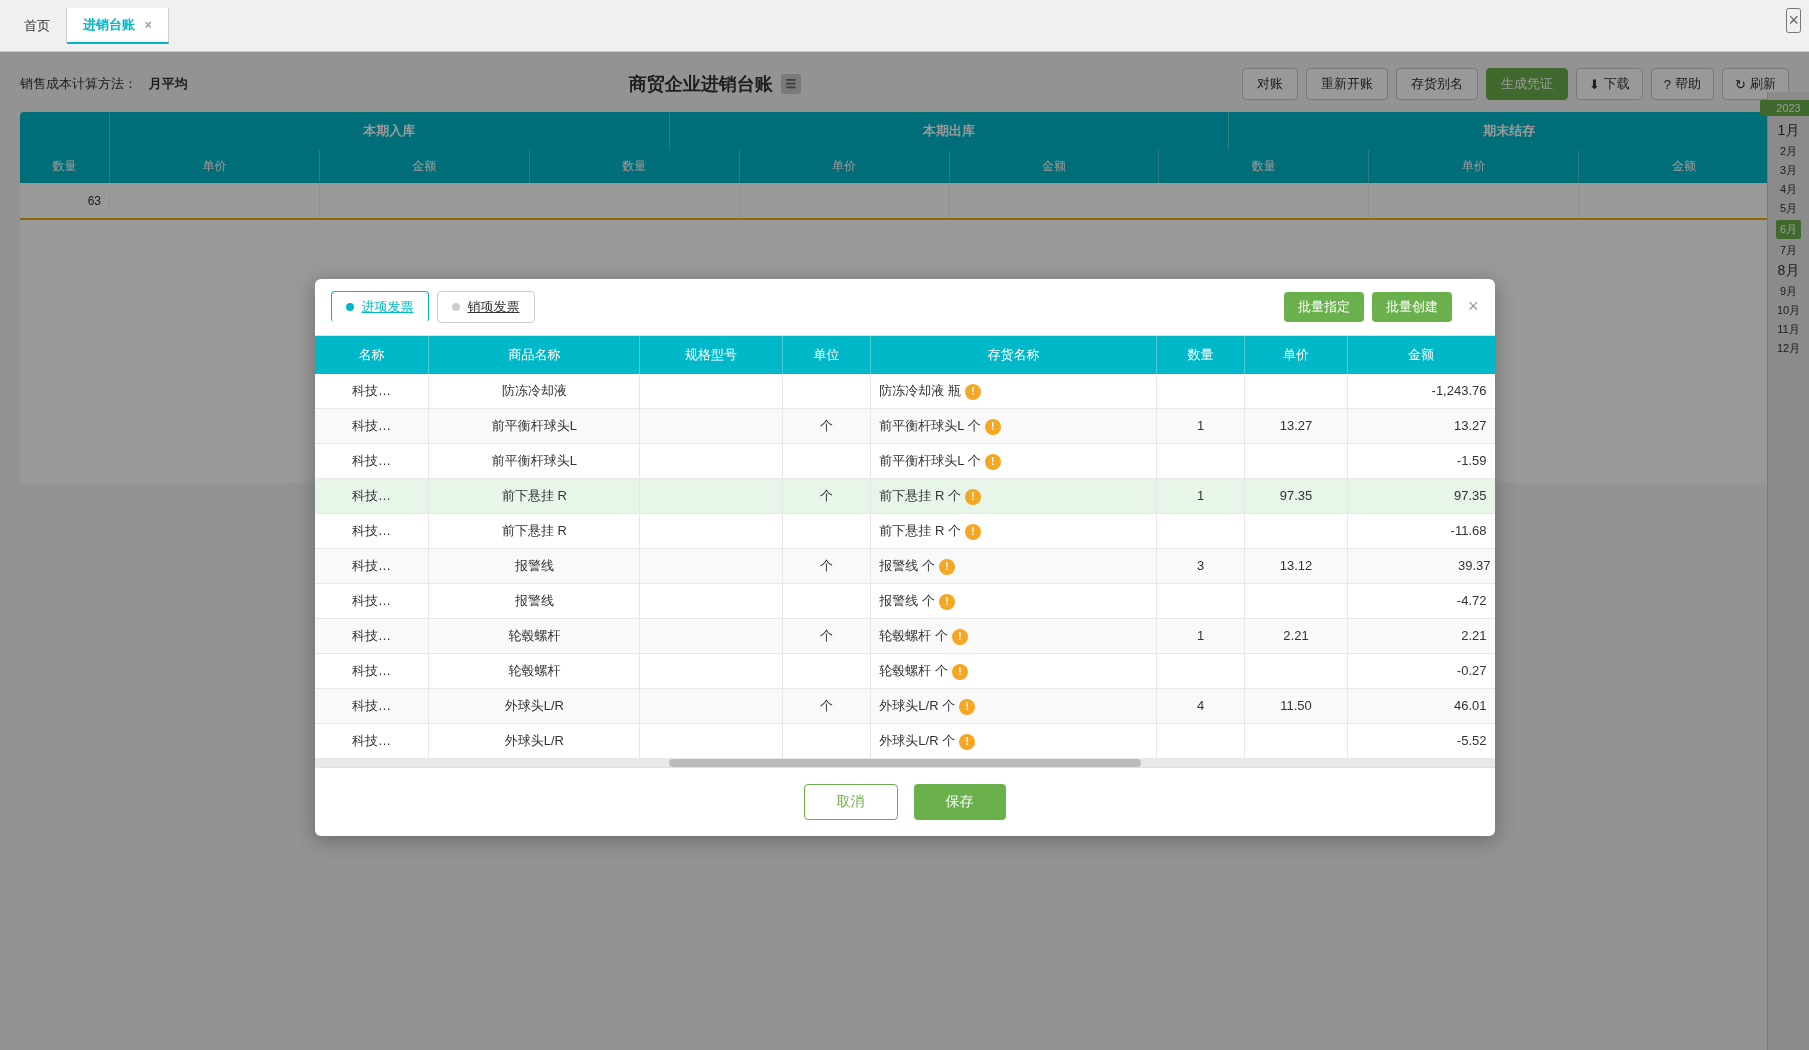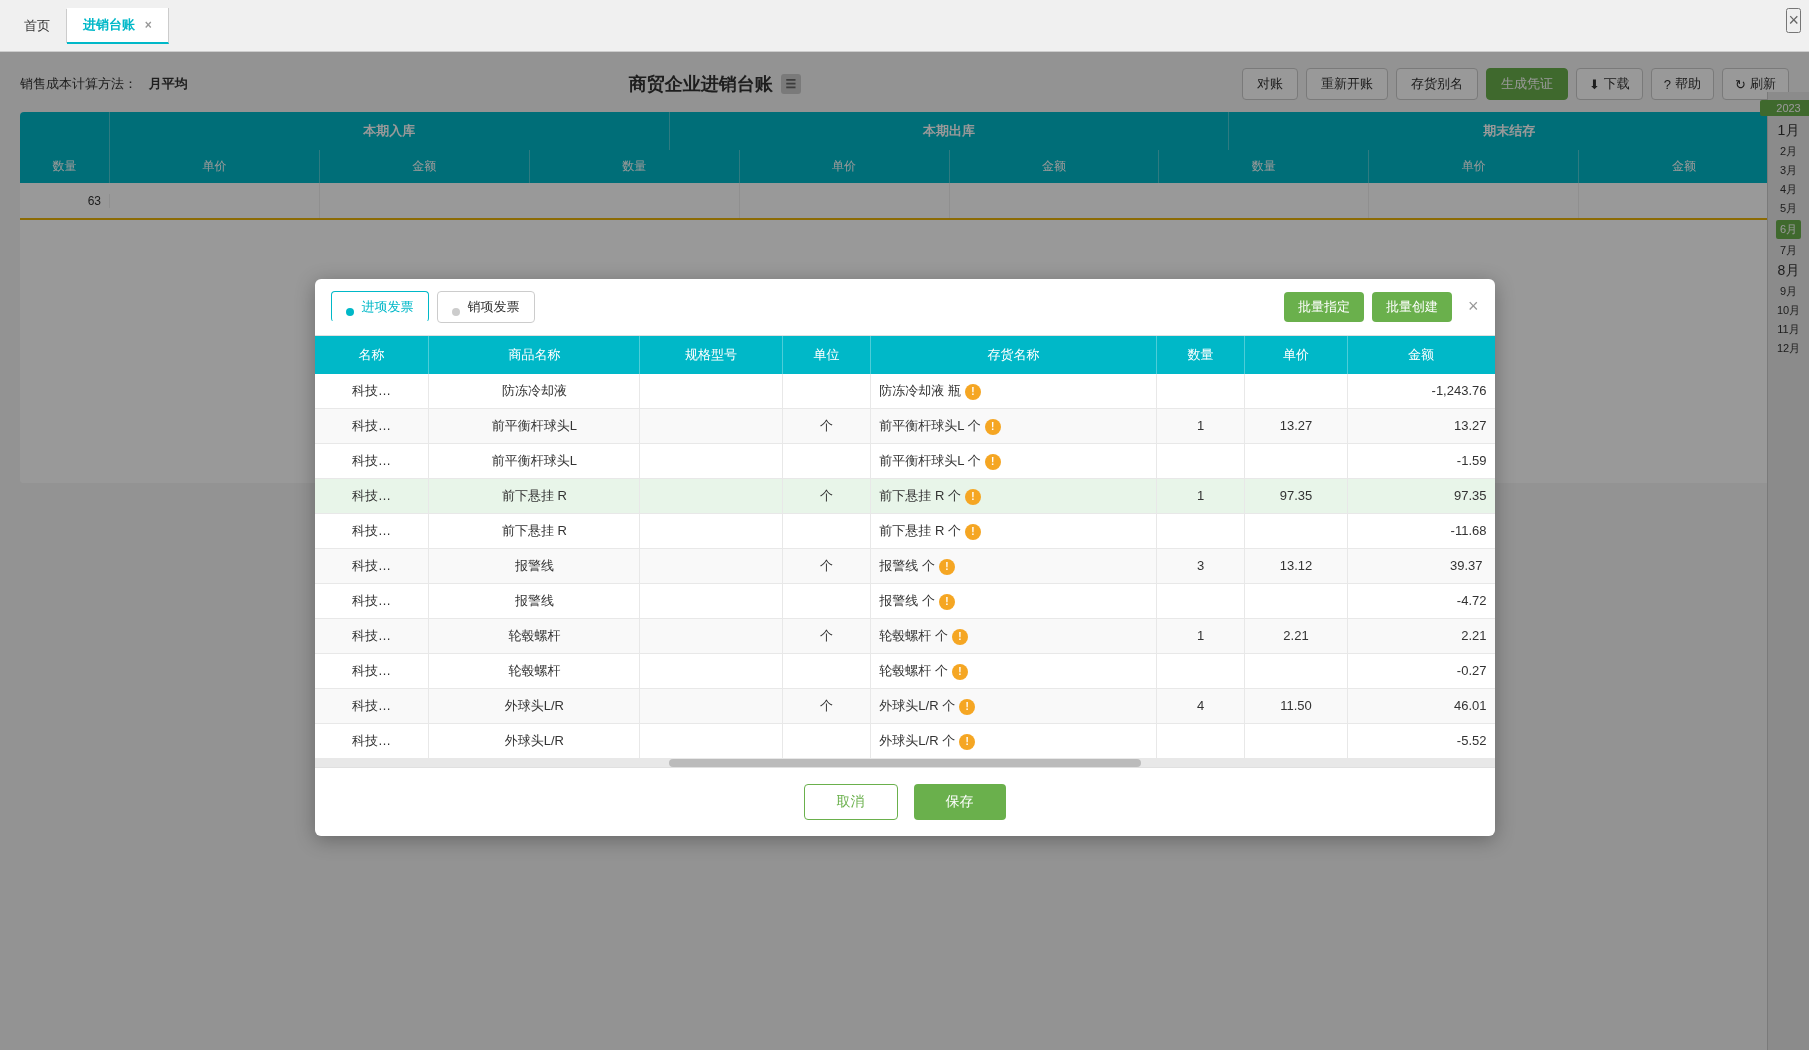--- a/index.html
+++ b/index.html
@@ -65,21 +65,21 @@
       box-shadow: 0 4px 20px rgba(0,0,0,0.3); display: flex; flex-direction: column;
       overflow: hidden;
     }
     .modal-header {
       display: flex; align-items: center; padding: 12px 16px;
       border-bottom: 1px solid #e0e0e0; gap: 8px;
     }
     .modal-tab {
       padding: 6px 14px; border-radius: 4px; cursor: pointer; font-size: 13px;
       border: 1px solid #ccc; color: #333; background: #fff;
-      display: flex; align-items: flex-end; gap: 4px;
+      display: flex; align-items: center; gap: 4px; text-decoration: underline;
     }
     .modal-tab.active {
       background: #fff; border-color: #00b8c8; color: #00b8c8;
       border-bottom: none; position: relative;
     }
     .modal-tab.active::after {
       content: ''; position: absolute; bottom: -1px; left: 0; right: 0; height: 2px; background: #fff;
     }
     .modal-header-actions { margin-left: auto; display: flex; gap: 8px; }
     .btn-batch-assign { background: #6ab04c; color: #fff; border: none; padding: 6px 14px; border-radius: 4px; cursor: pointer; font-size: 13px; }
@@ -324,21 +324,21 @@
       <td style="text-align:right; padding-right:8px; color:#333">-11.68</td>
     </tr>
               <tr>
       <td>科技…</td>
       <td>报警线</td>
       <td></td>
       <td>个</td>
       <td style="text-align:left; padding-left:8px;">报警线 个<span class="warning-icon">!</span></td>
       <td>3</td>
       <td>13.12</td>
-      <td style="text-align:right; padding-right:12px; color:#333">39.37</td>
+      <td style="text-align:right; padding-right:4px; color:#333">39.37</td>
     </tr>
               <tr>
       <td>科技…</td>
       <td>报警线</td>
       <td></td>
       <td></td>
       <td style="text-align:left; padding-left:8px;">报警线 个<span class="warning-icon">!</span></td>
       <td></td>
       <td></td>
       <td style="text-align:right; padding-right:8px; color:#333">-4.72</td>

